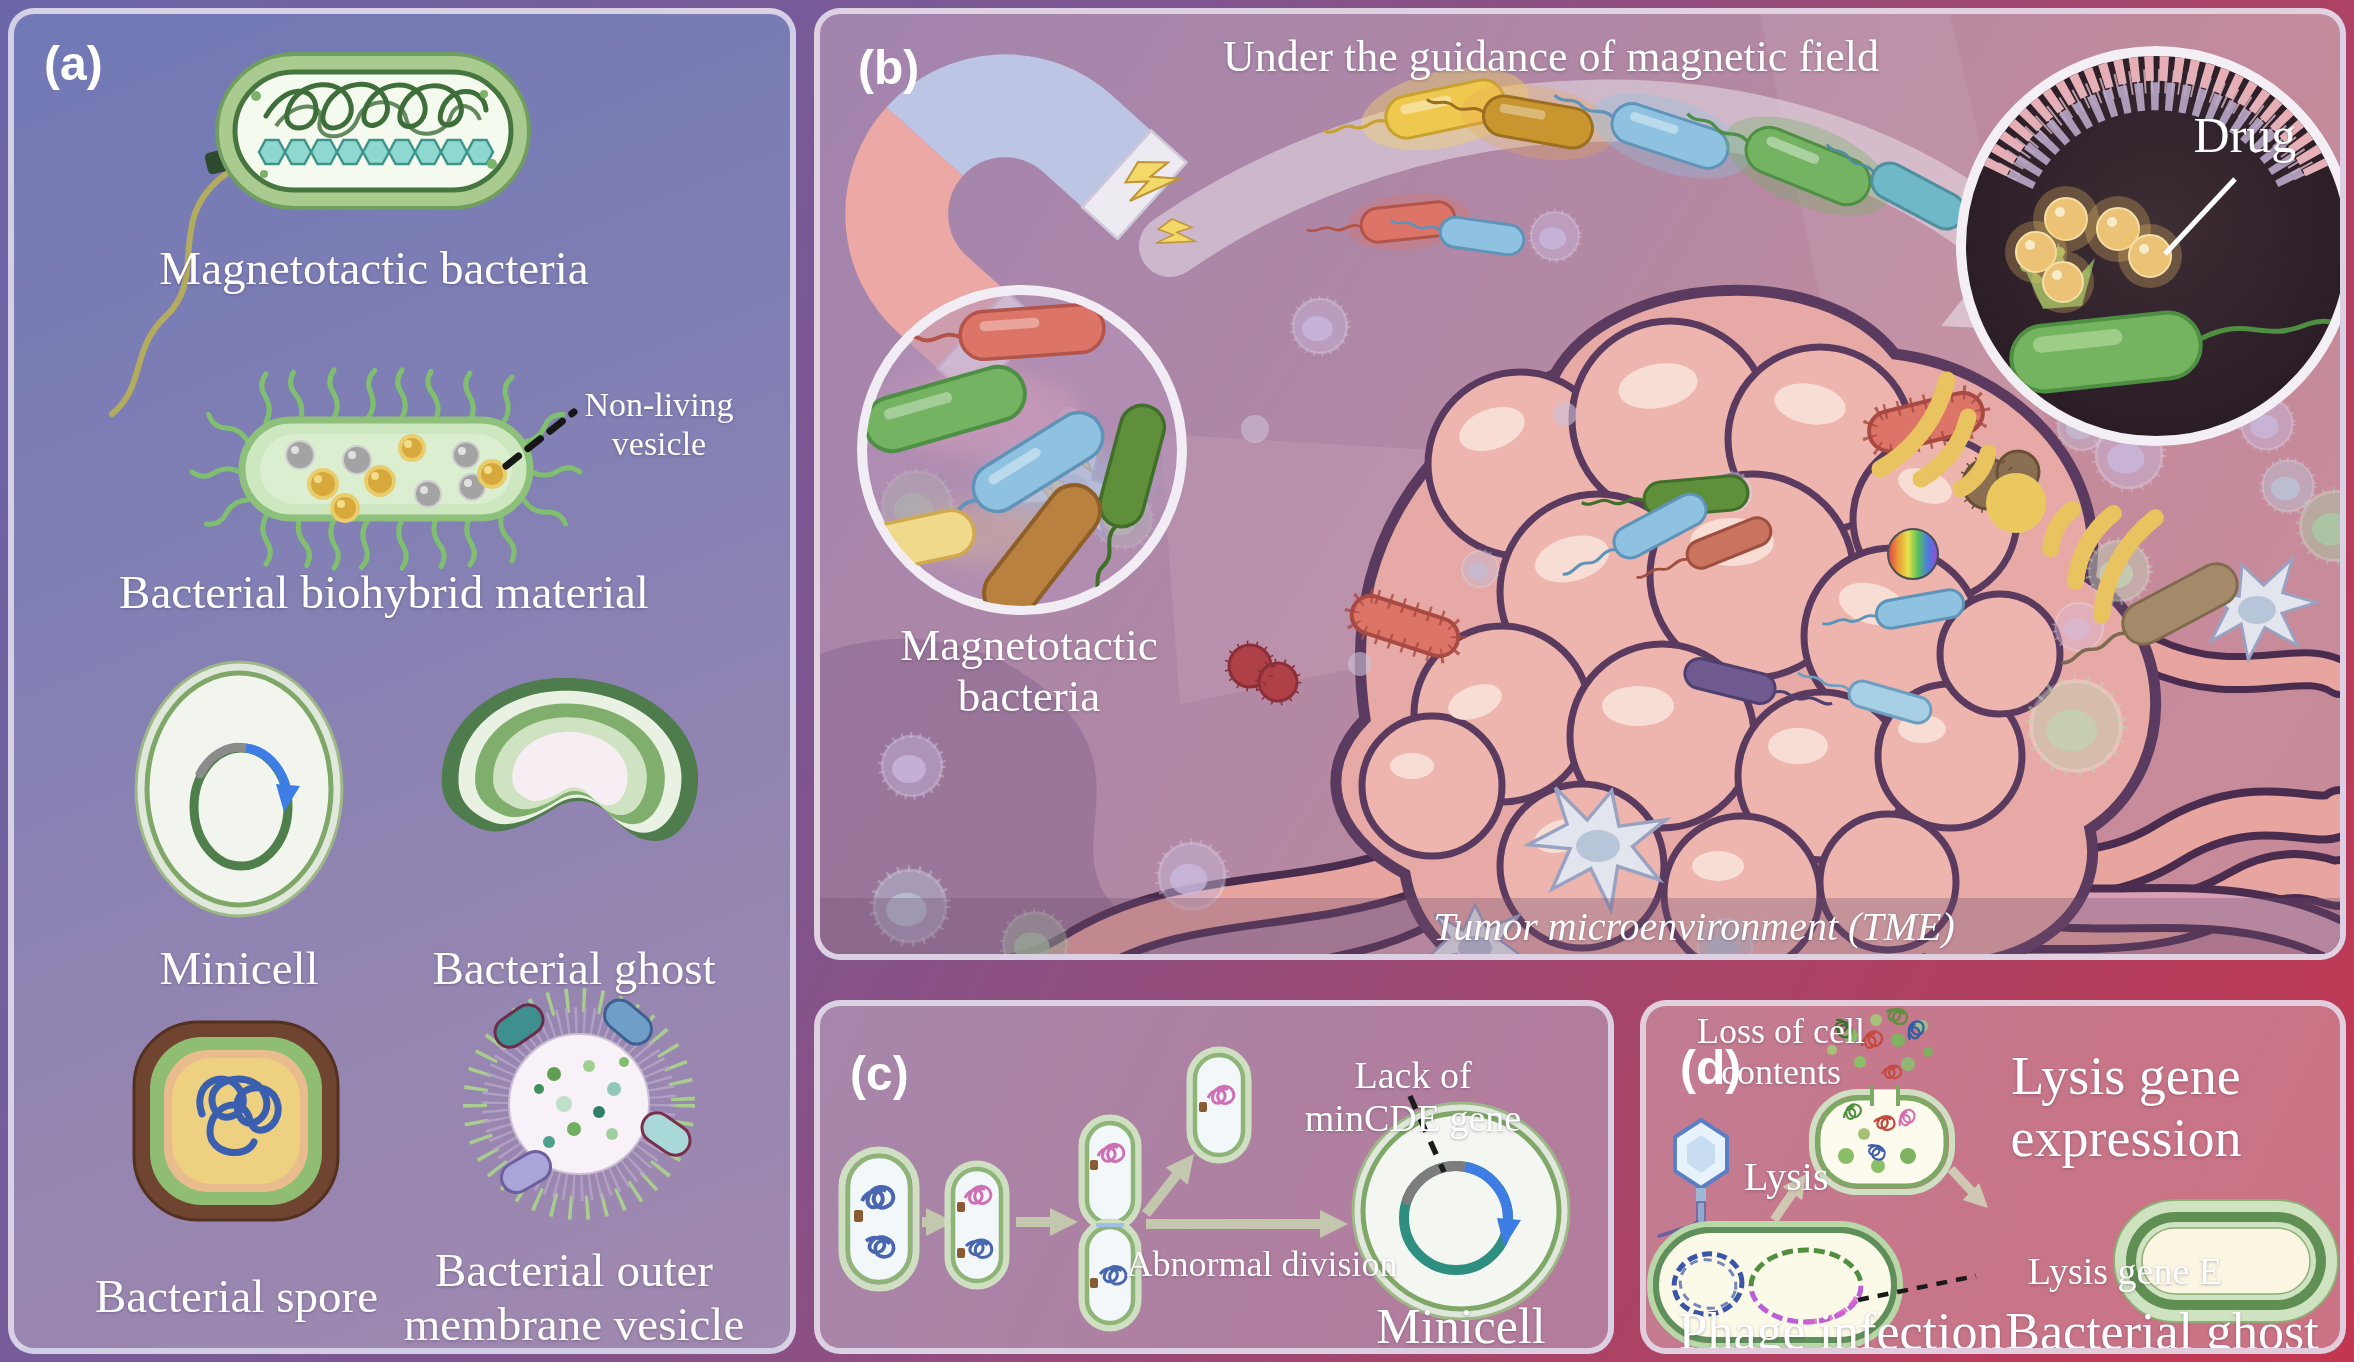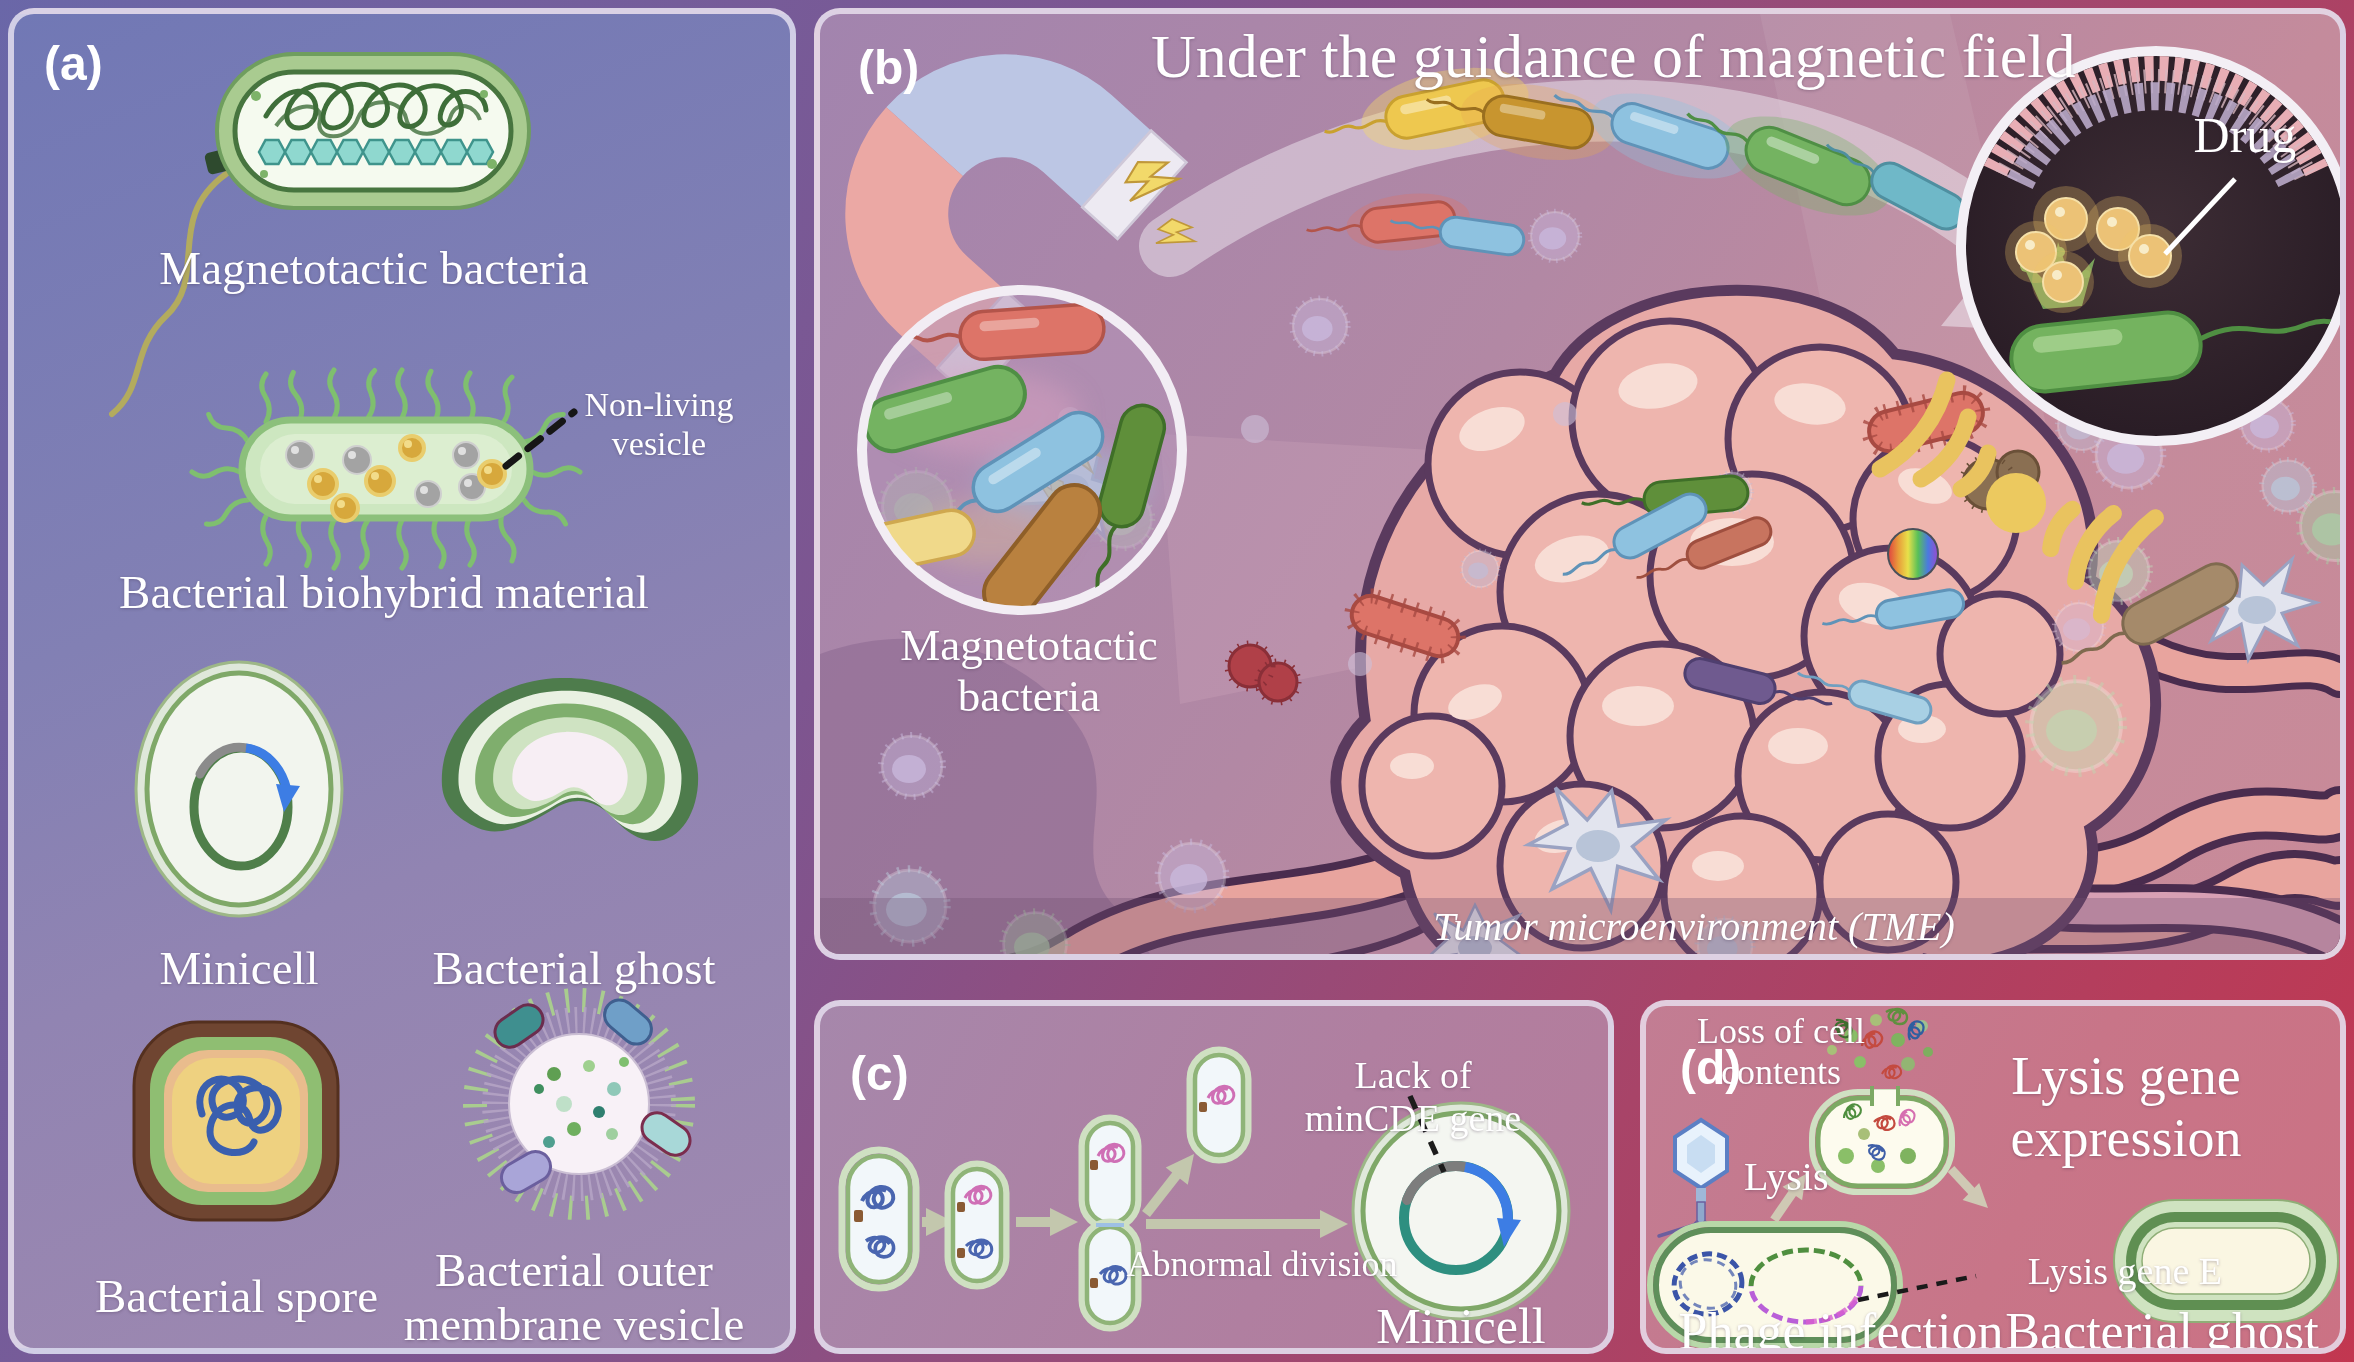--- a/index.html
+++ b/index.html
@@ -509,21 +509,21 @@
               <circle cx="1237" cy="261" r="5" fill="#f8ecc8"></circle>
             <circle cx="1330" cy="242" r="32" fill="#f0c468" opacity="0.28"></circle>
               <circle cx="1330" cy="242" r="21" fill="#ecc276" stroke="#f5e0a8" stroke-width="2"></circle>
               <circle cx="1324" cy="235" r="5" fill="#f8ecc8"></circle>
           </g>
           <line x1="1415" y1="165" x2="1345" y2="240" stroke="#ffffff" stroke-width="5"></line>
         </g>
       </g>
     </svg>
 
-    <div class="cap serif nowrap" style="left:331px;top:7px;width:800px;font-size:62px;">Under the guidance of magnetic field</div>
+    <div class="cap serif nowrap" style="left:331px;top:18px;width:800px;font-size:44px;">Under the guidance of magnetic field</div>
     <div class="cap serif" style="left:29px;top:606px;width:360px;font-size:45px;">Magnetotactic bacteria</div>
     <div class="cap serif" style="left:1340px;top:93px;width:170px;font-size:50px;">Drug</div>
     <div class="cap serif it" style="left:574px;top:890px;width:600px;font-size:40px;">Tumor microenvironment (TME)</div>
   </section>
 
   <section class="panel panel-c">
     <div class="letter" style="left:30px;top:40px;">(c)</div>
 
     <svg class="abs" width="788" height="342" viewBox="0 0 788 342">
       <g>

